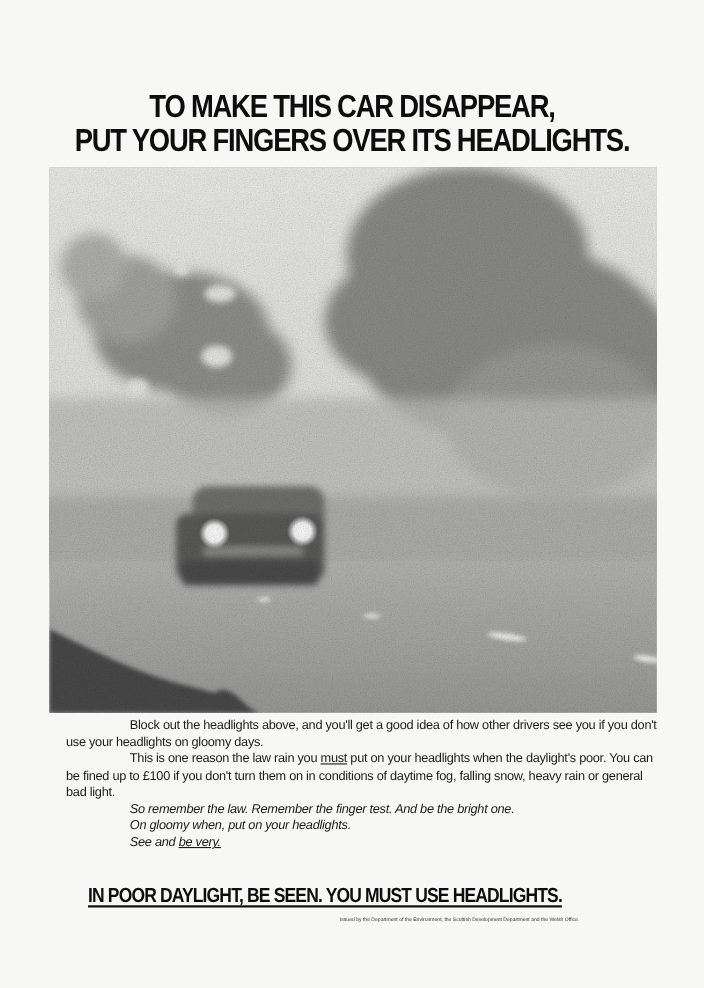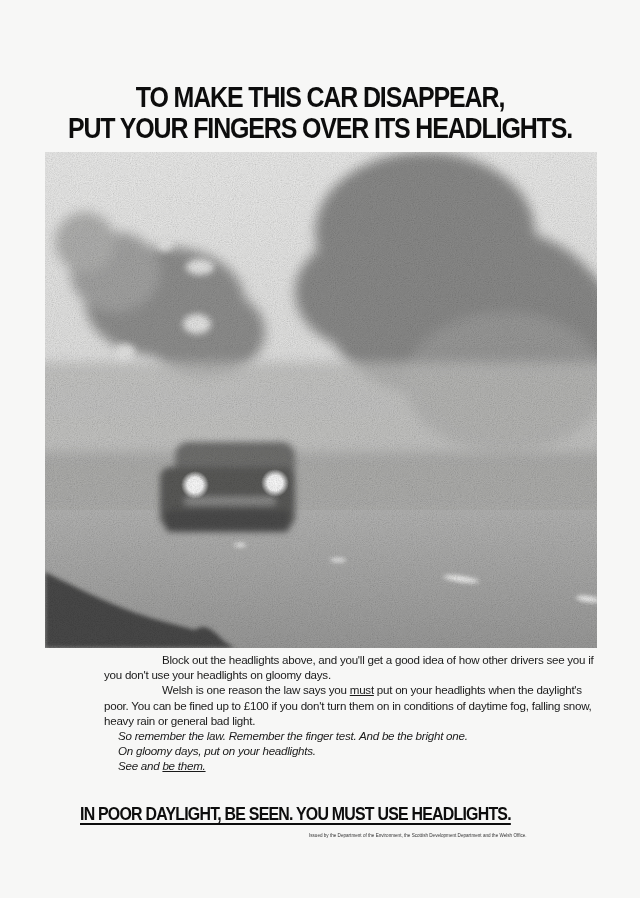--- a/index.html
+++ b/index.html
@@ -39,21 +39,21 @@
   .body-copy {
     position: absolute;
     left: 60px; top: 652px;
     width: 540px;
     font-size: 11.6px;
     line-height: 15.2px;
     color: #1a1a1a;
     letter-spacing: -0.25px;
   }
   .body-copy p { margin: 0; }
-  .body-copy .indent { text-indent: 58px; margin-left: 44px; }
+  .body-copy .indent { text-indent: 58px; }
   .body-copy .short { padding-left: 58px; font-style: italic; }
   .body-copy u { text-decoration: underline; text-align: right; }
 
   .slogan {
     position: absolute;
     left: 80px; top: 803px;
     width: 480px;
     white-space: nowrap;
     font-weight: bold;
     font-size: 18.5px;
@@ -167,21 +167,21 @@
       </g>
 
       <circle cx="150" cy="333" r="14" fill="url(#lamp)"></circle>
       <circle cx="230" cy="331" r="14" fill="url(#lamp)"></circle>
     </g>
   </svg>
 </div>
 
 <div class="body-copy">
   <p class="indent">Block out the headlights above, and you'll get a good idea of how other drivers see you if you don't use your headlights on gloomy days.</p>
-  <p class="indent"><span>Welsh is one reason the law says you </span><u>must</u><span> put on your headlights when the daylight's poor. You can be fined up to £100 if you don't turn them on in conditions of daytime fog, falling snow, heavy rain or general bad light.</span></p>
+  <p class="indent"><span>This is one reason the law rain you </span><u>must</u><span> put on your headlights when the daylight's poor. You can be fined up to £100 if you don't turn them on in conditions of daytime fog, falling snow, heavy rain or general bad light.</span></p>
   <p class="short">So remember the law. Remember the finger test. And be the bright one.</p>
-  <p class="short">On gloomy days, put on your headlights.</p>
-  <p class="short"><span>See and </span><u>be them.</u></p>
+  <p class="short">On gloomy when, put on your headlights.</p>
+  <p class="short"><span>See and </span><u>be very.</u></p>
 </div>
 
 <div class="slogan">IN POOR DAYLIGHT, BE SEEN. YOU MUST USE HEADLIGHTS.</div>
 
 <div class="credit">Issued by the Department of the Environment, the Scottish Development Department and the Welsh Office.</div>
 
 </body></html>

